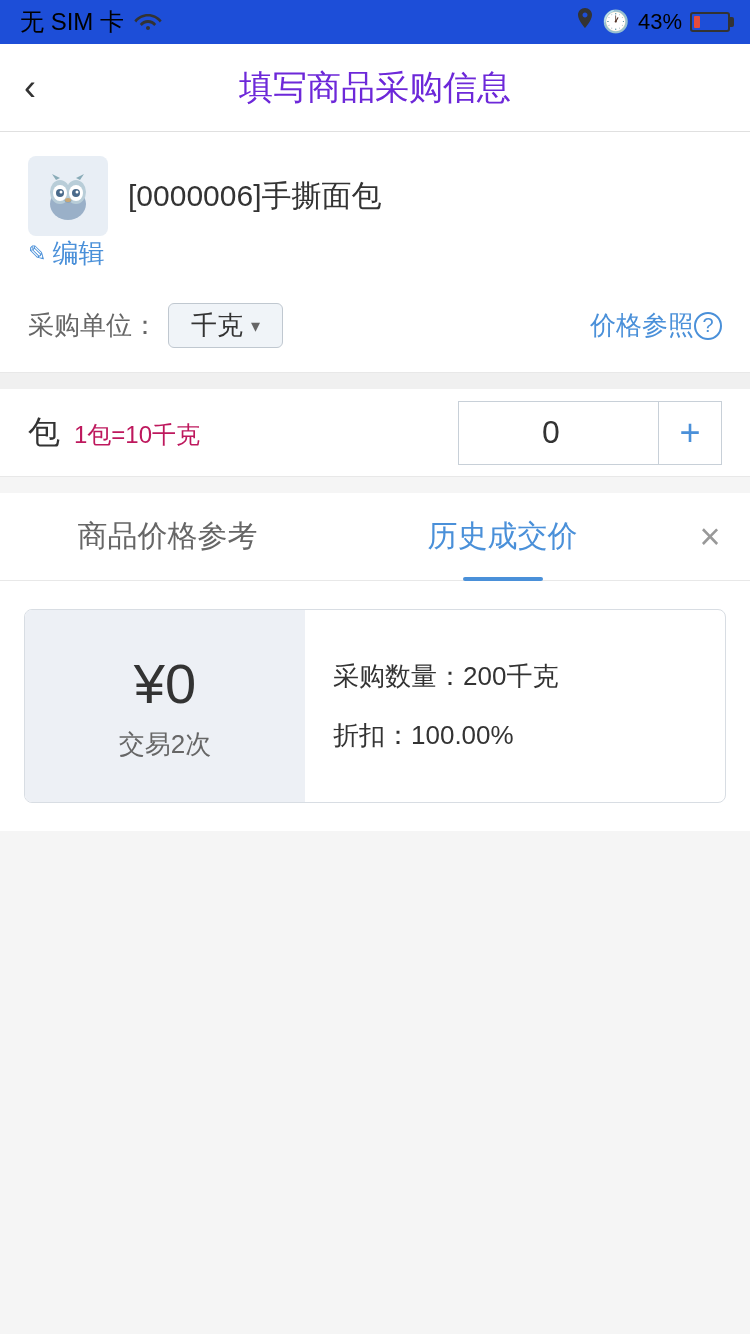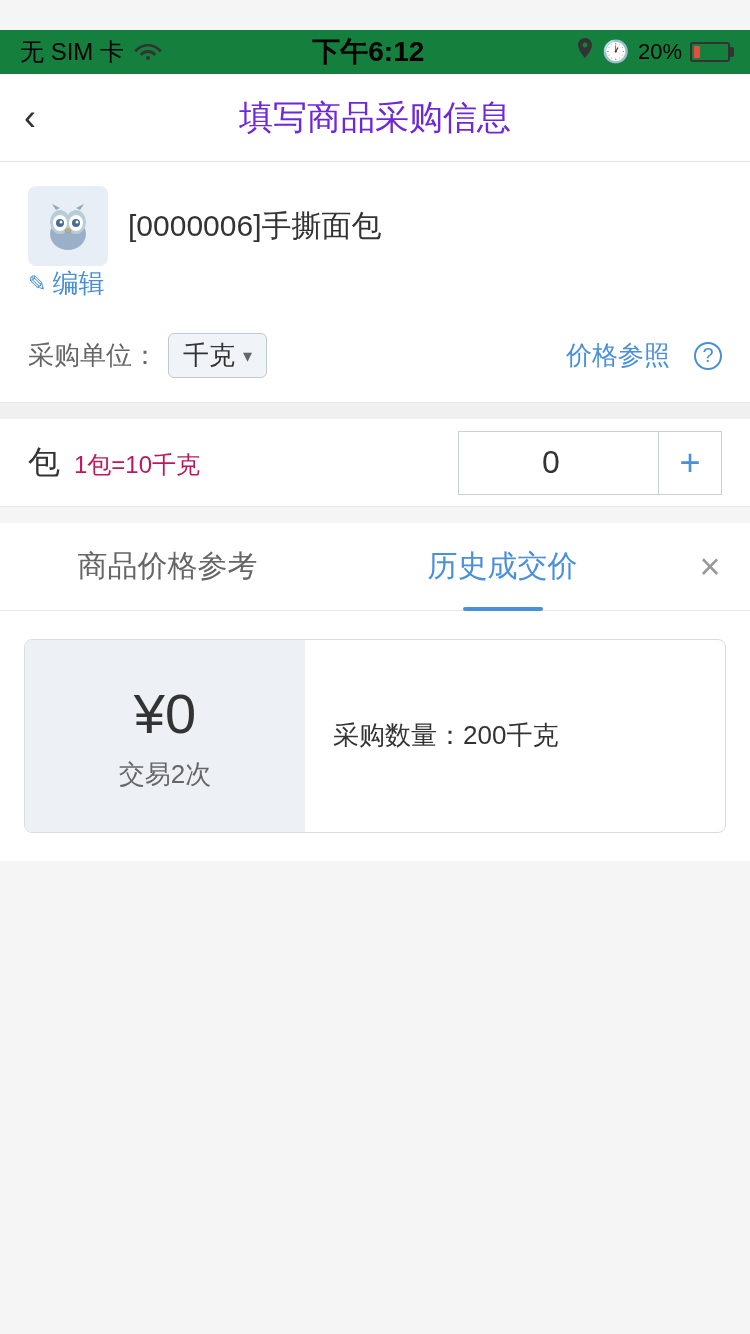--- a/index.html
+++ b/index.html
@@ -9,28 +9,27 @@
       min-height: 1334px;
       font-family: -apple-system, "PingFang SC", "Helvetica Neue", Arial, sans-serif;
       background: #f5f5f5;
       overflow-x: hidden;
     }
 
     
     .status-bar {
       width: 750px;
       height: 44px;
-      background: #15803d;
+      background: #1d4ed8;
       display: flex;
       align-items: center;
       justify-content: space-between;
       padding: 0 20px;
       font-size: 26px;
       font-weight: 500;
-      margin-top: 30px;
     }
     .status-left {
       display: flex;
       align-items: center;
       gap: 10px;
       font-size: 24px;
     }
     .status-center {
       font-size: 28px;
       font-weight: 600;
@@ -159,35 +158,35 @@
       align-items: center;
       gap: 10px;
       font-size: 26px;
       color: #666;
     }
     .unit-selector {
       display: flex;
       align-items: center;
       border: 1px solid #c0c8d0;
       border-radius: 6px;
-      padding: 4px 14px;
+      padding: 4px 22px;
       background: #f0f4f8;
       font-size: 26px;
       color: #333;
       gap: 8px;
       cursor: pointer;
     }
     .dropdown-arrow {
       font-size: 18px;
       color: #666;
     }
     .price-ref {
       display: flex;
       align-items: center;
-      gap: 24px;
+      gap: 0;
       color: #4a90d9;
       font-size: 26px;
       cursor: pointer;
     }
     .help-circle {
       width: 28px;
       height: 28px;
       border-radius: 50%;
       border: 2px solid #4a90d9;
       display: flex;
@@ -361,29 +360,28 @@
   <div class="status-left">
     <span>无 SIM 卡</span>
     <span>
       <svg width="28" height="22" viewBox="0 0 28 22" fill="none">
         <path d="M14 18c1.1 0 2 .9 2 2s-.9 2-2 2-2-.9-2-2 .9-2 2-2z" fill="#333"></path>
         <path d="M14 12c3.3 0 6.2 1.5 8.2 3.9l-2 2C18.7 16.1 16.5 15 14 15s-4.7 1.1-6.2 2.9l-2-2C7.8 13.5 10.7 12 14 12z" fill="#333"></path>
         <path d="M14 6C19.5 6 24.4 8.5 27.7 12.4l-2 2C23 10.7 18.8 8.5 14 8.5S5 10.7 2.3 14.4l-2-2C3.6 8.5 8.5 6 14 6z" fill="#333"></path>
       </svg>
     </span>
   </div>
-  <div class="status-center">下午6:12</div>
   <div class="status-right">
     <span>
       <svg width="20" height="22" viewBox="0 0 20 22" fill="#333">
         <path d="M10 0C6.13 0 3 3.13 3 7c0 5.25 7 13 7 13s7-7.75 7-13c0-3.87-3.13-7-7-7zm0 9.5C8.62 9.5 7.5 8.38 7.5 7S8.62 4.5 10 4.5 12.5 5.62 12.5 7 11.38 9.5 10 9.5z"></path>
       </svg>
     </span>
     <span>🕐</span>
-    <span>20%</span>
+    <span>43%</span>
     <span class="battery-icon">
       <span class="battery-body">
         <span class="battery-fill"></span>
       </span>
     </span>
   </div>
 </div>
 
 <div class="nav-bar">
   <div class="nav-back">‹</div>
@@ -467,18 +465,21 @@
         <div class="price-left-panel">
           <div class="price-amount">
             <span>¥</span><span>0</span>
           </div>
           <div class="price-trade-count">交易2次</div>
         </div>
         <div class="price-right-panel">
           <div class="price-detail-row">
             <span>采购数量：</span><span>200千克</span>
           </div>
+          <div class="price-detail-row">
+            <span>折扣：</span><span>100.00%</span>
+          </div>
         </div>
       </div>
     </div>
   </div>
 
 </div>
 
 </body></html>

